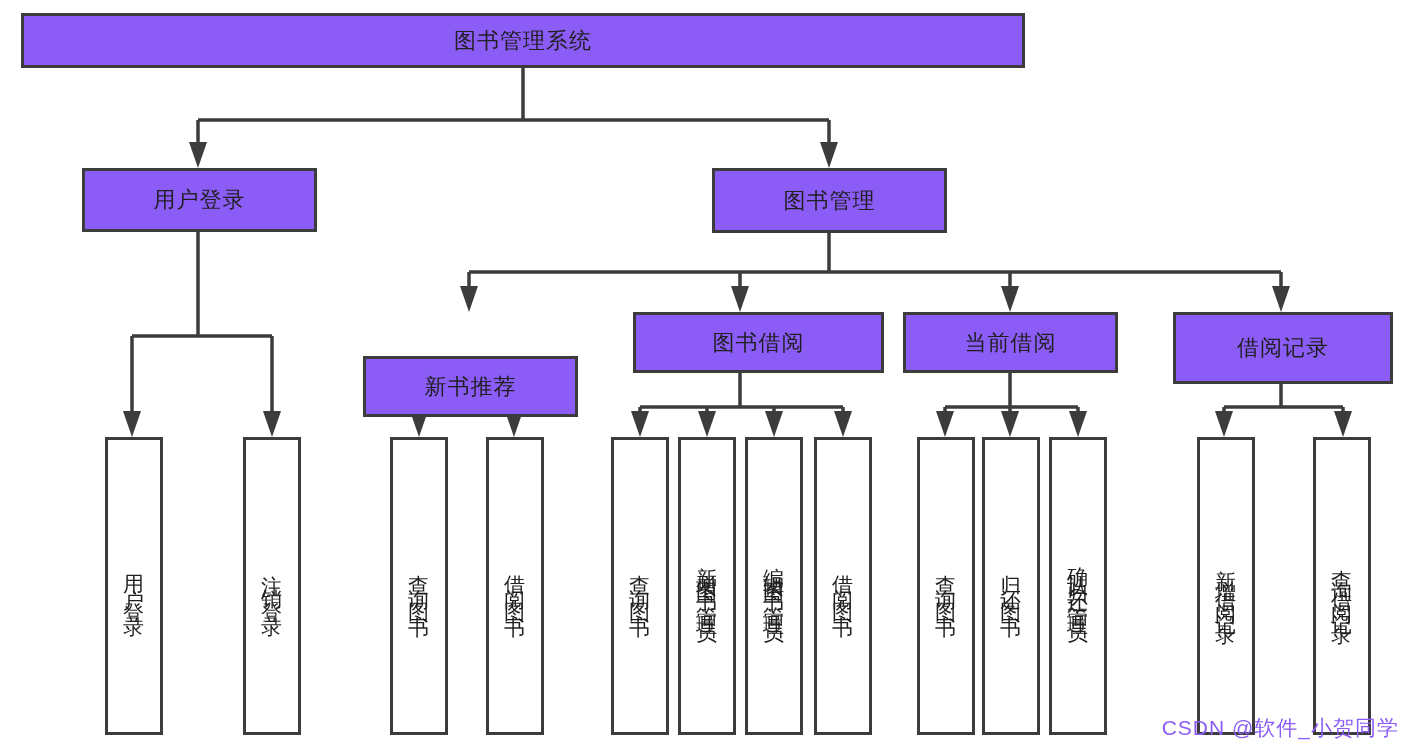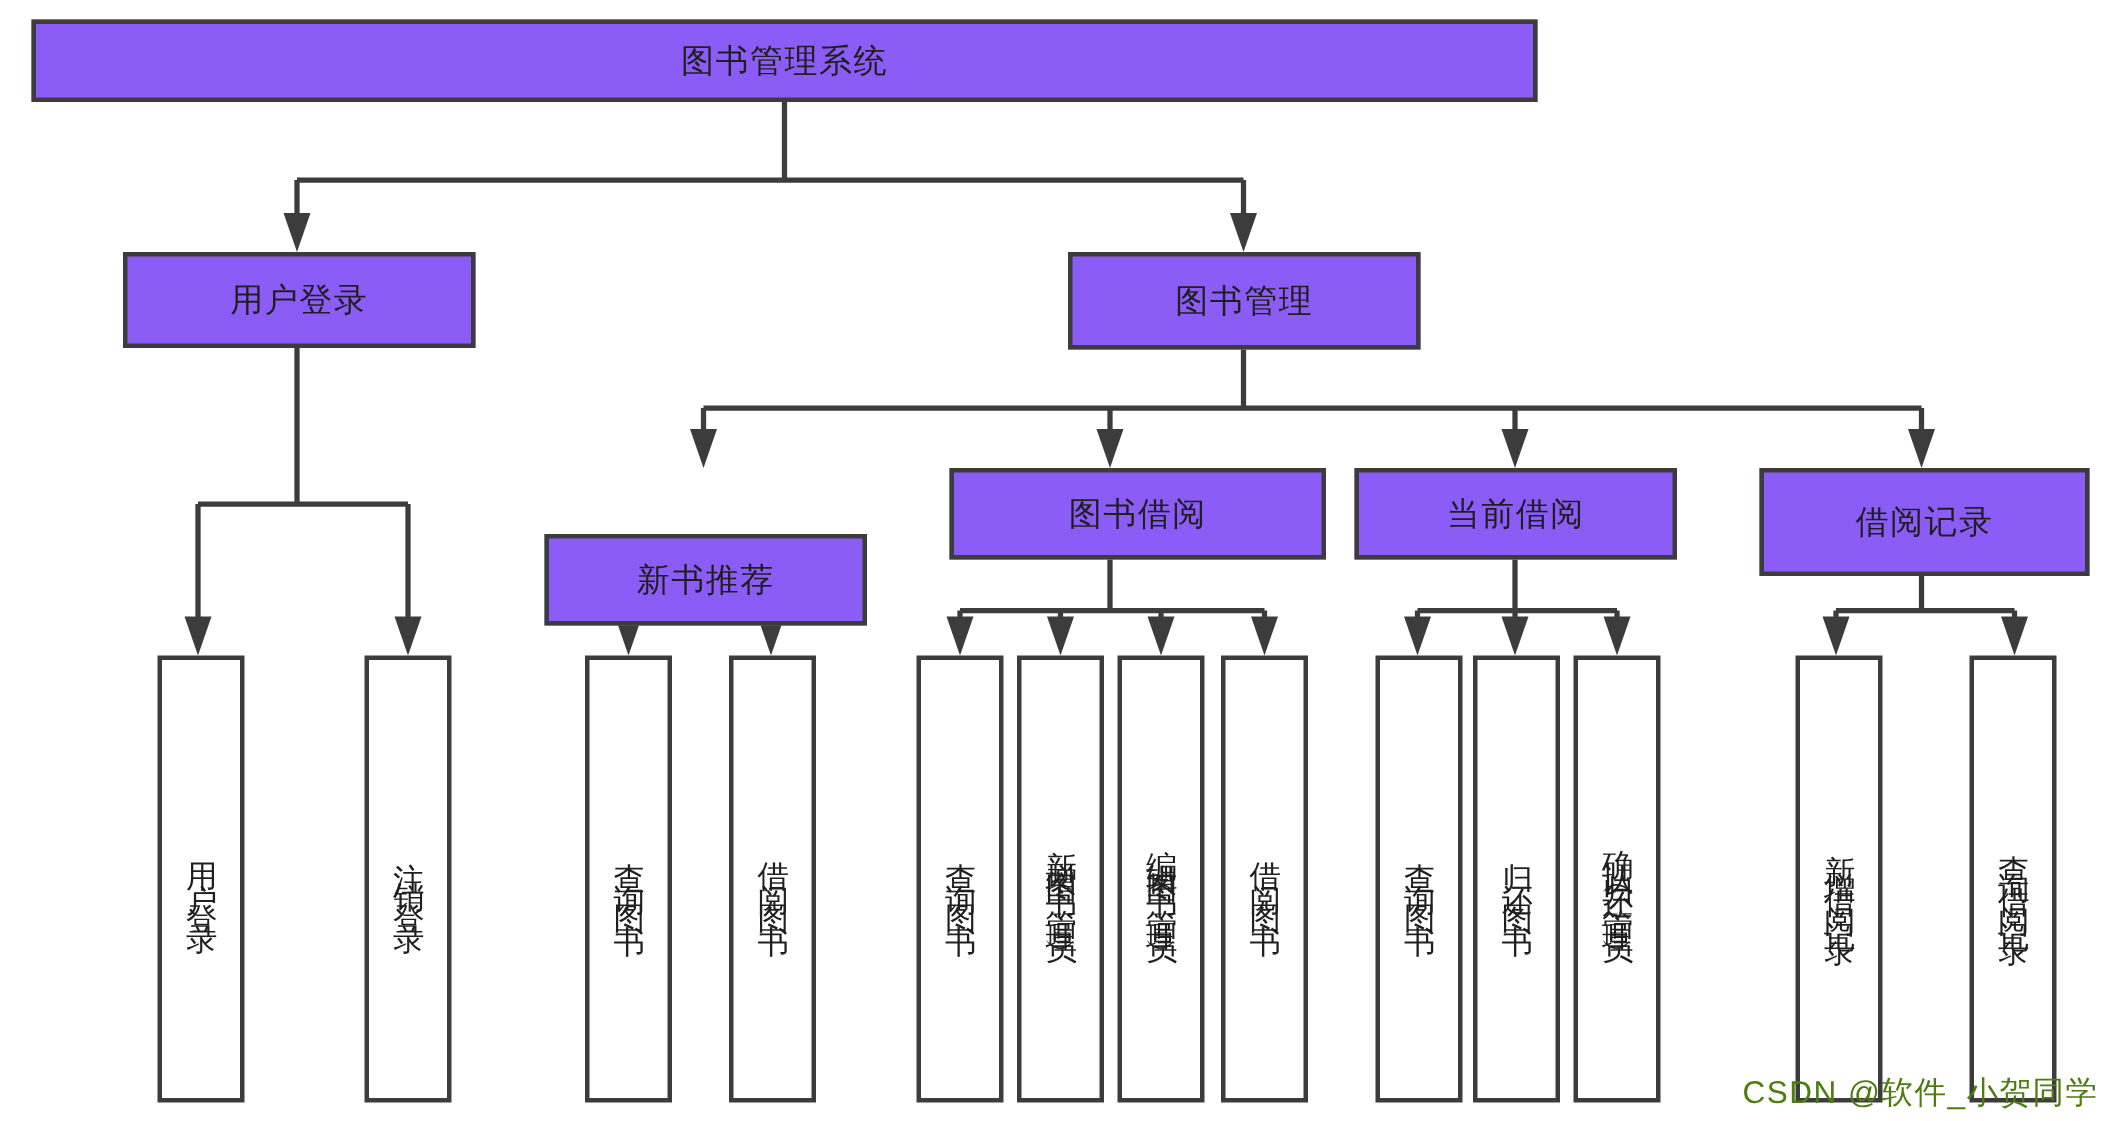--- a/index.html
+++ b/index.html
@@ -52,21 +52,21 @@
     line-height: 1;
   }
   .ls4 span { letter-spacing: 14px; }
   .ls6 span { letter-spacing: 11px; }
   .ls9 span { letter-spacing: 8px; }
   .watermark {
     position: absolute;
     top: 714px;
     right: 6px;
     font-size: 21px;
-    color: #4d7c0f;
+    color: #8b5cf6;
     letter-spacing: 1px;
     white-space: nowrap;
     z-index: 5;
   }
 </style>
 </head>
 <body>
 
 <div class="stage">
 

